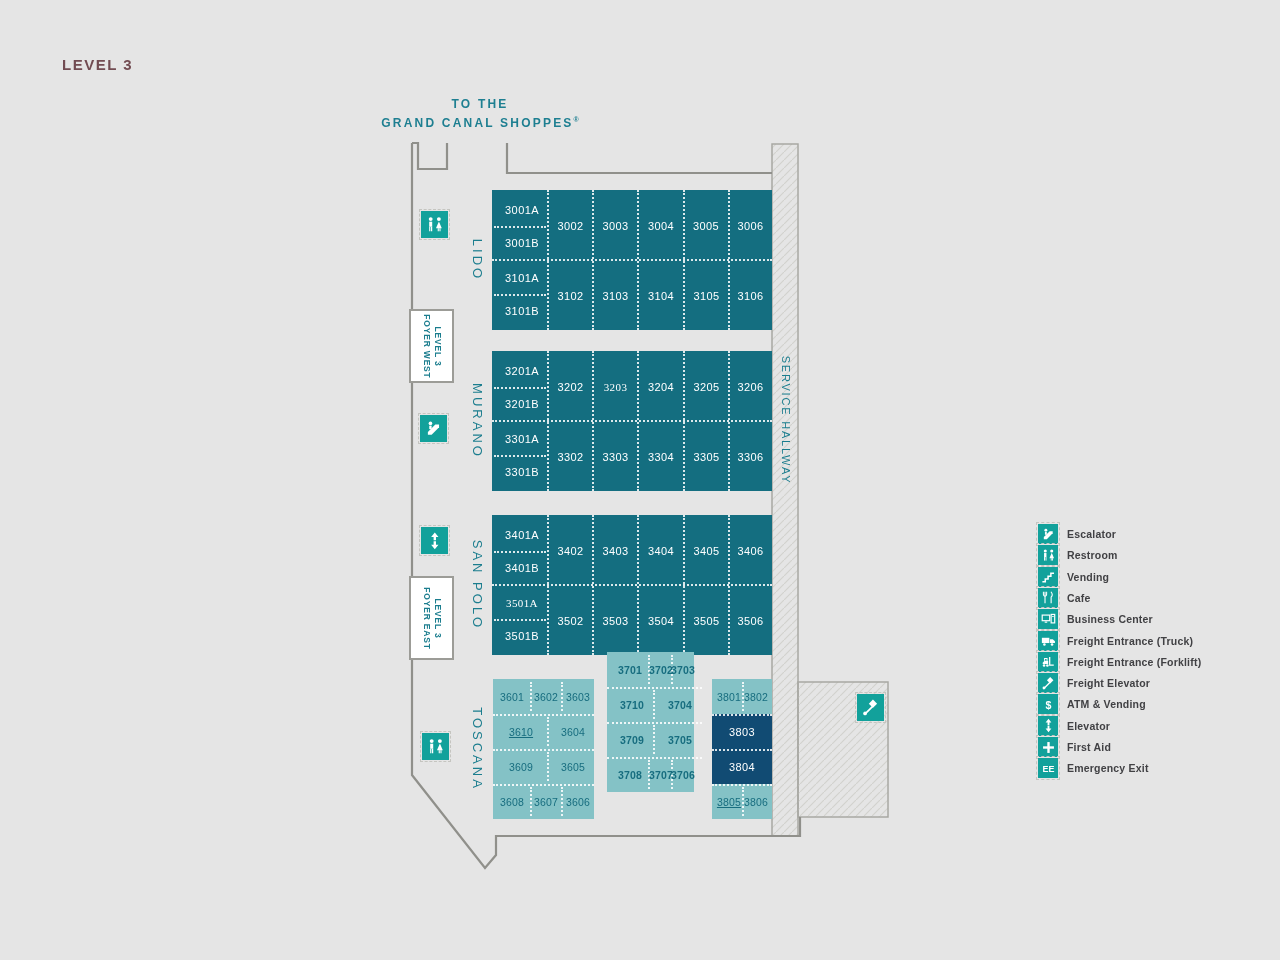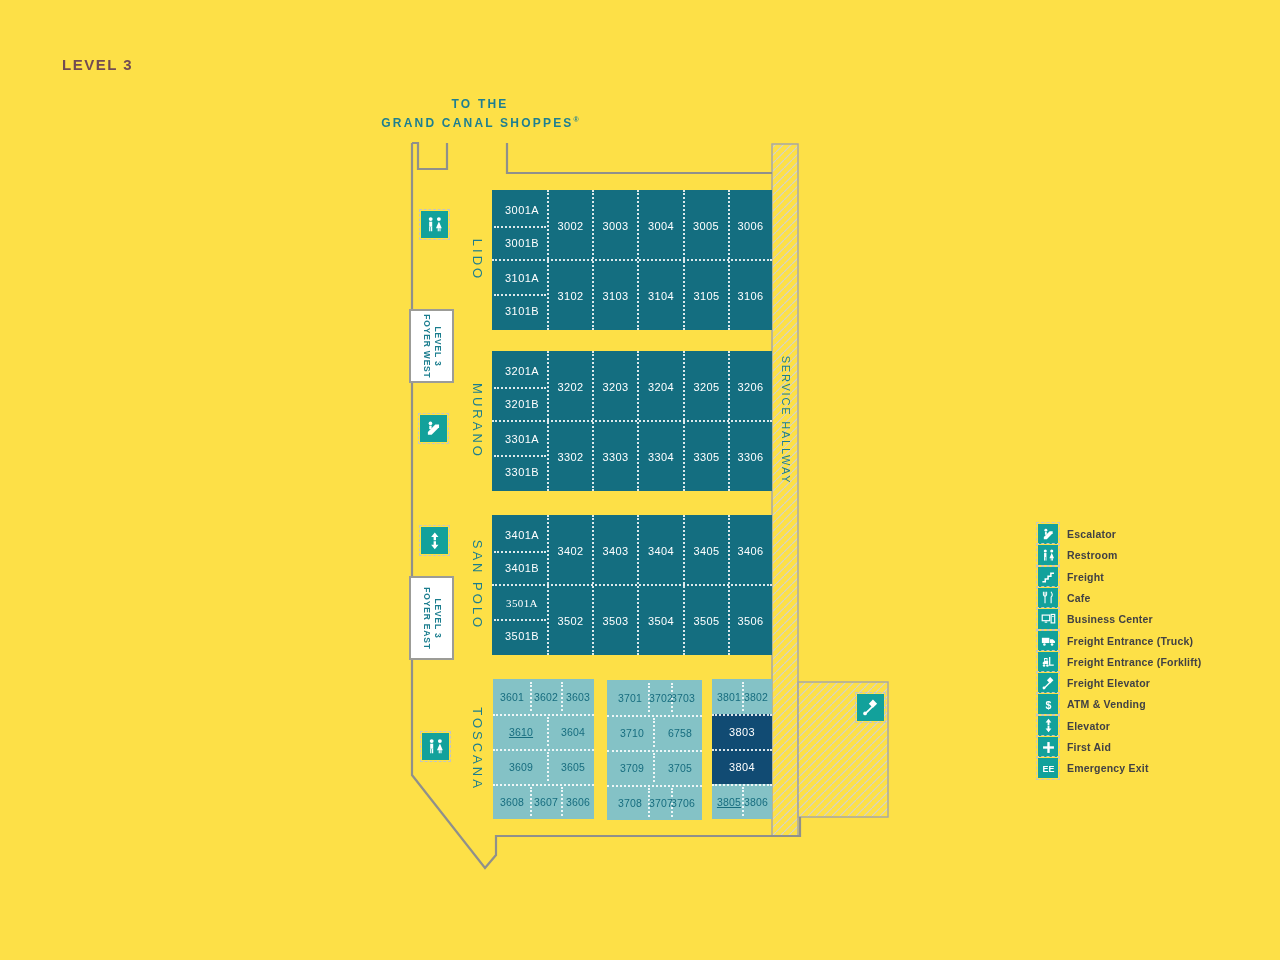--- a/index.html
+++ b/index.html
@@ -1,16 +1,16 @@
 <!DOCTYPE html>
 <html><head>
 <meta charset="utf-8">
 <style>
   html,body{margin:0;padding:0;background:#fff;}
-  .stage{position:relative;width:1280px;height:960px;background:#fde047;overflow:hidden;
+  .stage{position:relative;width:1280px;height:960px;background:#e5e5e5;overflow:hidden;
          font-family:"Liberation Sans",sans-serif;}
 
   .page-title{position:absolute;left:62px;top:56px;font-size:15px;font-weight:600;
               letter-spacing:1.5px;color:#724C52;}
 
   .entrance{position:absolute;left:330px;top:97px;width:300px;text-align:center;
             color:#1E7F91;font-size:12px;font-weight:600;letter-spacing:2.2px;line-height:15px;}
   .entrance sup{font-size:7px;letter-spacing:0;}
 
   .underlay{position:absolute;left:0;top:0;z-index:1;}
@@ -128,21 +128,21 @@
         <div class="vdot" style="left: 191px; top: 0px; height: 140px;"></div>
         <div class="vdot" style="left: 236px; top: 0px; height: 140px;"></div>
         <div class="hdot" style="left: 0px; top: 69px; width: 280px;"></div>
         <div class="hdot" style="left: 2px; top: 36px; width: 52px;"></div>
         <div class="hdot" style="left: 2px; top: 104px; width: 52px;"></div>
         <div class="room" style="left: 30px; top: 20px;">3201A</div>
         <div class="room" style="left: 30px; top: 53px;">3201B</div>
         <div class="room" style="left: 30px; top: 88px;">3301A</div>
         <div class="room" style="left: 30px; top: 121px;">3301B</div>
         <div class="room" style="left: 78.5px; top: 36px;">3202</div>
-        <div class="room" style="left: 123.5px; top: 36px;">3203</div>
+        <div class="room" style="left: 123.5px; top: 36px; font-family: Liberation Serif, serif;">3203</div>
         <div class="room" style="left: 169px; top: 36px;">3204</div>
         <div class="room" style="left: 214.5px; top: 36px;">3205</div>
         <div class="room" style="left: 258.5px; top: 36px;">3206</div>
         <div class="room" style="left: 78.5px; top: 106px;">3302</div>
         <div class="room" style="left: 123.5px; top: 106px;">3303</div>
         <div class="room" style="left: 169px; top: 106px;">3304</div>
         <div class="room" style="left: 214.5px; top: 106px;">3305</div>
         <div class="room" style="left: 258.5px; top: 106px;">3306</div>
       </div>
       <div class="side-label" style="left: 477px; top: 421px;">MURANO</div>
@@ -185,30 +185,30 @@
         <div class="vdot" style="left: 54px; top: 73px; height: 29px;"></div>
         <div class="room teal-text" style="left: 28px; top: 87.5px;">3609</div>
         <div class="room teal-text" style="left: 80px; top: 87.5px;">3605</div>
         <div class="hdot" style="left: 0px; top: 105px; width: 101px;"></div>
         <div class="vdot" style="left: 37px; top: 108px; height: 29px;"></div>
         <div class="vdot" style="left: 68px; top: 108px; height: 29px;"></div>
         <div class="room teal-text" style="left: 19px; top: 122.5px;">3608</div>
         <div class="room teal-text" style="left: 53px; top: 122.5px;">3607</div>
         <div class="room teal-text" style="left: 85px; top: 122.5px;">3606</div>
       </div>
-      <div class="map-block light" style="left: 607px; top: 680px; width: 95px; height: 140px;">
+      <div class="map-block light" style="left: 607px; top: 652px; width: 87px; height: 140px; font-weight: bold;">
         <div class="vdot" style="left: 41px; top: 3px; height: 29px;"></div>
         <div class="vdot" style="left: 64px; top: 3px; height: 29px;"></div>
         <div class="room teal-text" style="left: 23px; top: 17.5px;">3701</div>
         <div class="room teal-text" style="left: 54px; top: 17.5px;">3702</div>
         <div class="room teal-text" style="left: 76px; top: 17.5px;">3703</div>
         <div class="hdot" style="left: 0px; top: 35px; width: 95px;"></div>
         <div class="vdot" style="left: 46px; top: 38px; height: 29px;"></div>
         <div class="room teal-text" style="left: 25px; top: 52.5px;">3710</div>
-        <div class="room teal-text" style="left: 73px; top: 52.5px;">6758</div>
+        <div class="room teal-text" style="left: 73px; top: 52.5px;">3704</div>
         <div class="hdot" style="left: 0px; top: 70px; width: 95px;"></div>
         <div class="vdot" style="left: 46px; top: 73px; height: 29px;"></div>
         <div class="room teal-text" style="left: 25px; top: 87.5px;">3709</div>
         <div class="room teal-text" style="left: 73px; top: 87.5px;">3705</div>
         <div class="hdot" style="left: 0px; top: 105px; width: 95px;"></div>
         <div class="vdot" style="left: 41px; top: 108px; height: 29px;"></div>
         <div class="vdot" style="left: 64px; top: 108px; height: 29px;"></div>
         <div class="room teal-text" style="left: 23px; top: 122.5px;">3708</div>
         <div class="room teal-text" style="left: 54px; top: 122.5px;">3707</div>
         <div class="room teal-text" style="left: 76px; top: 122.5px;">3706</div>
@@ -301,21 +301,21 @@
           </svg>
         </div>
         <div class="legend-label">Restroom</div>
       </div>
       <div class="legend-row" style="top: 42.6px;">
         <div class="legend-icon">
           <svg viewBox="0 0 20 20">
             <path d="M2.8,16.2h3.4v-3.3h3.3V9.6h3.3V6.3h3.7" fill="none" stroke="#fff" stroke-width="1.8"></path>
           </svg>
         </div>
-        <div class="legend-label">Freight</div>
+        <div class="legend-label">Vending</div>
       </div>
       <div class="legend-row" style="top: 63.9px;">
         <div class="legend-icon">
           <svg viewBox="0 0 20 20">
             <path d="M4,3.2v3.3c0,1.2.9,1.9 1.9,1.9s1.9-.7 1.9-1.9V3.2" fill="none" stroke="#fff" stroke-width="1.2"></path>
             <path d="M5.9,3.2v13.6" stroke="#fff" stroke-width="1.3"></path>
             <path d="M12.9,3.2c1.7,2.2 1.7,4.9.2,6.3v7.3" fill="none" stroke="#fff" stroke-width="1.3"></path>
           </svg>
         </div>
         <div class="legend-label">Cafe</div>

